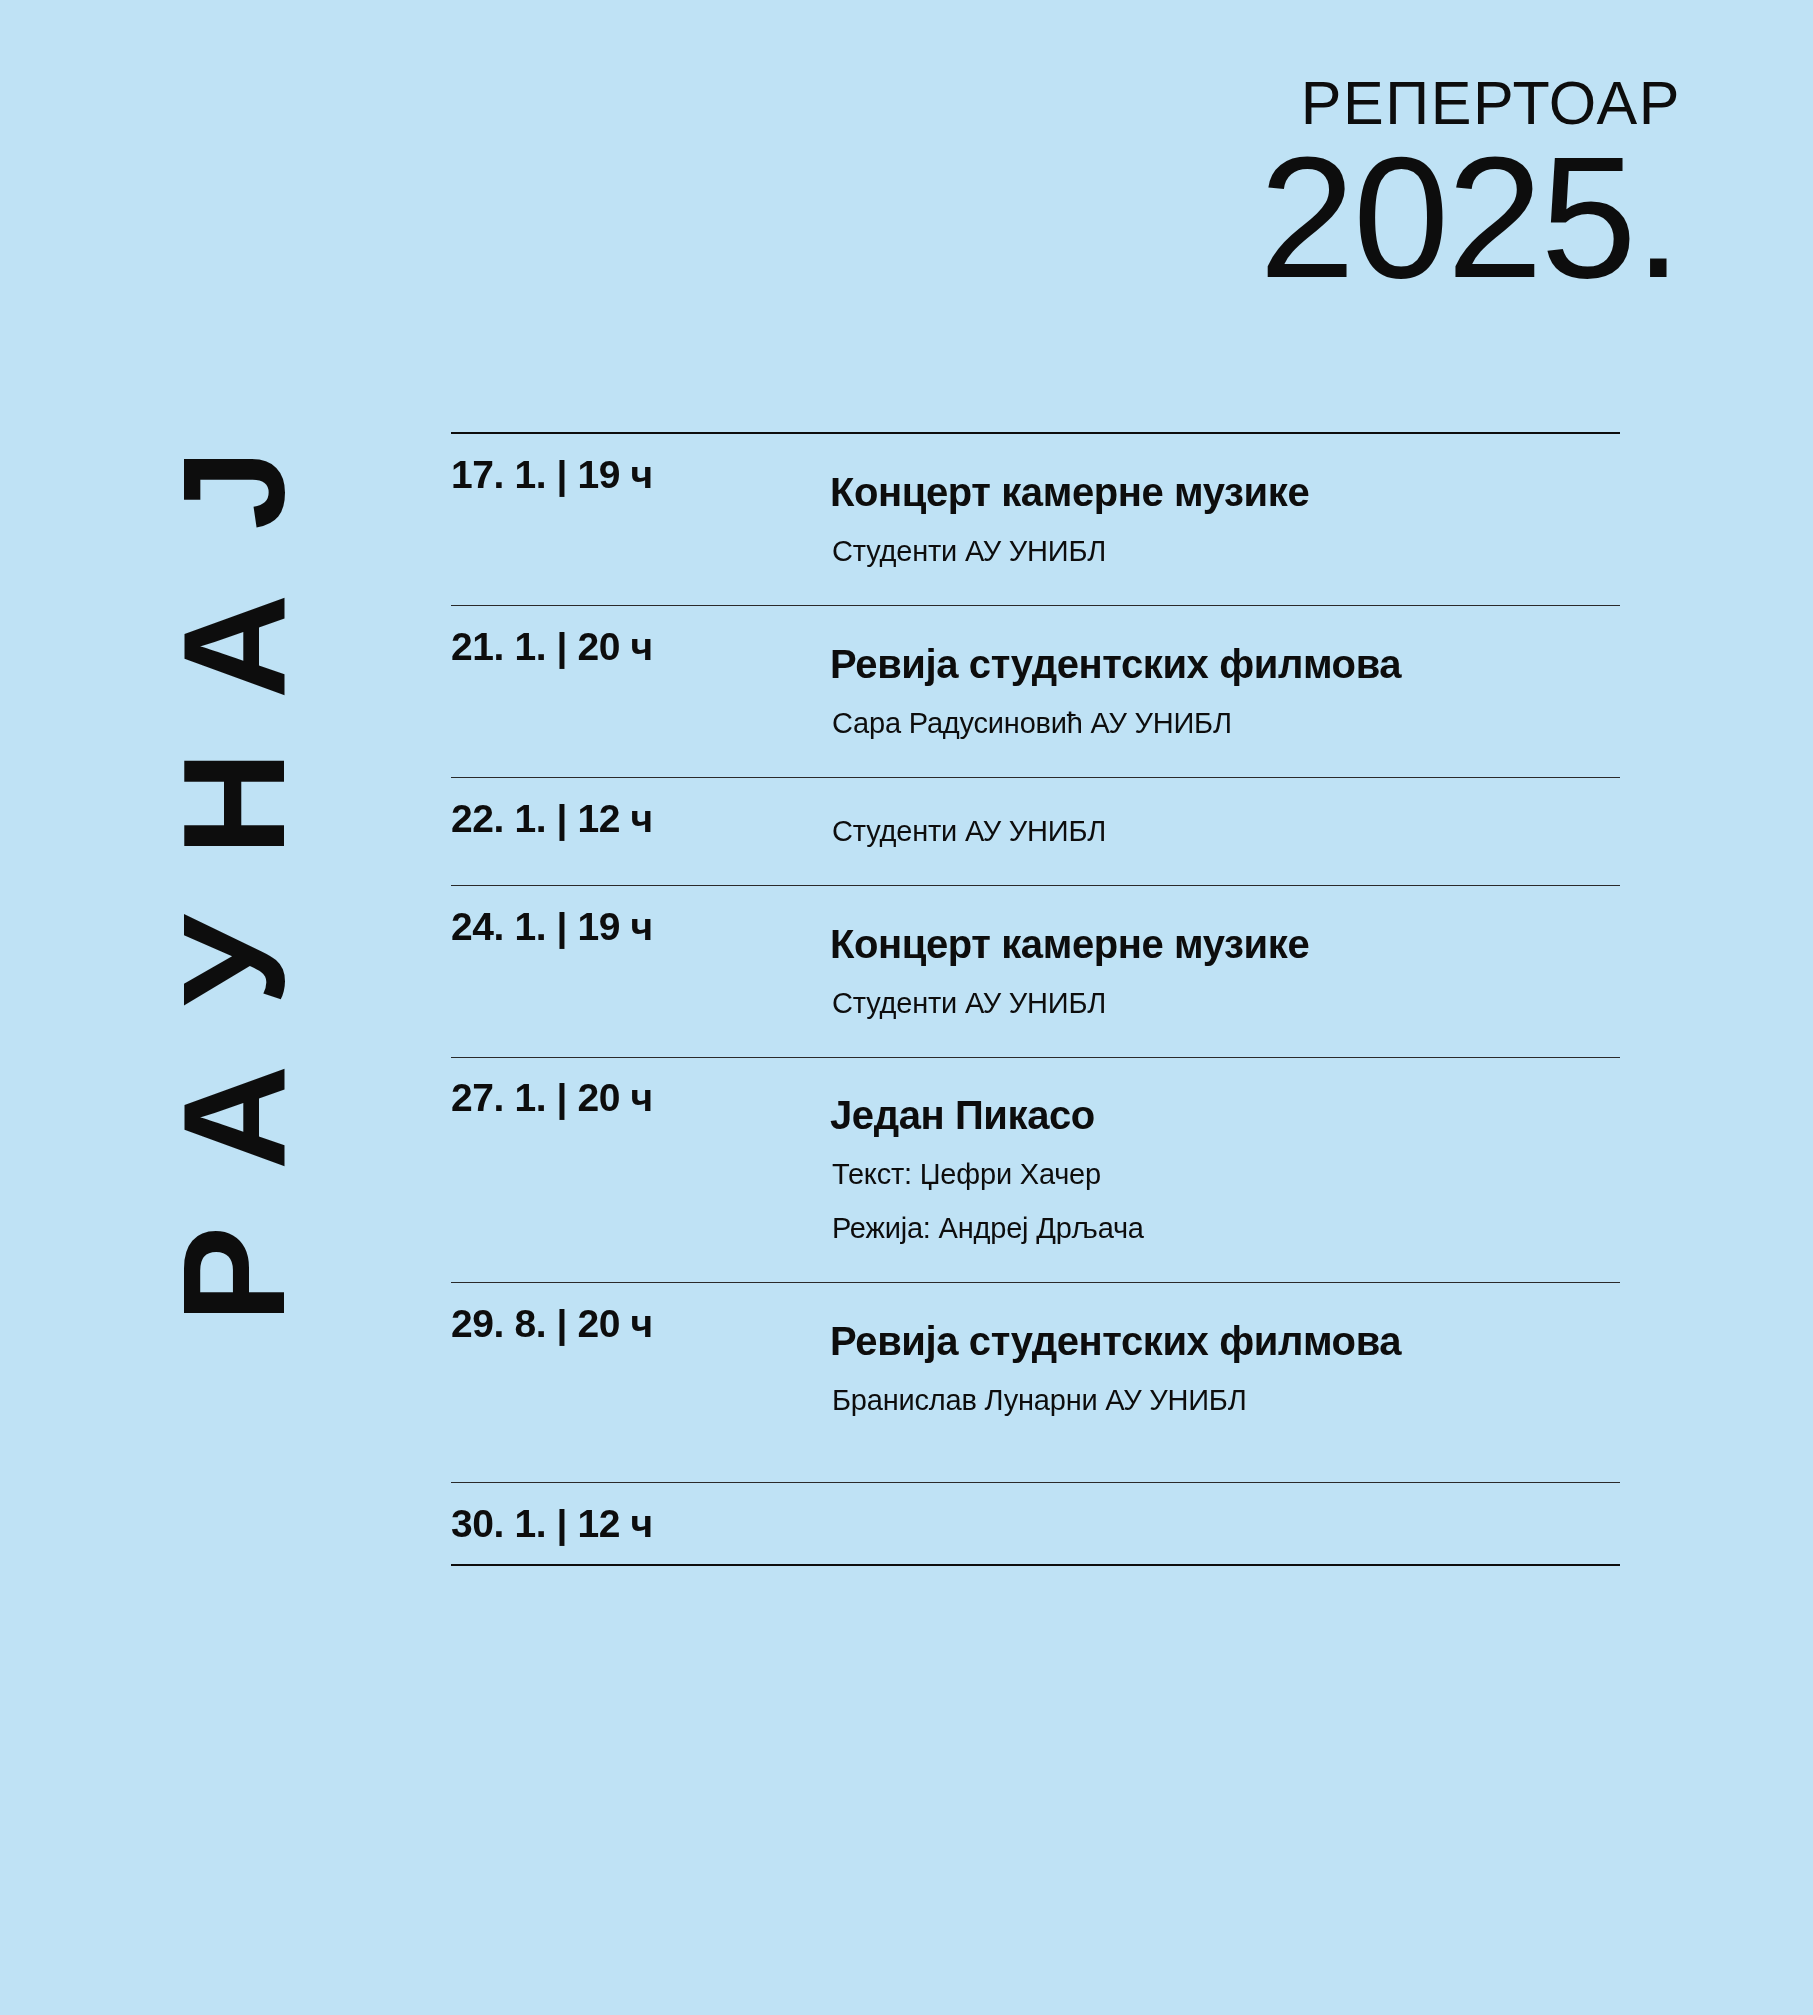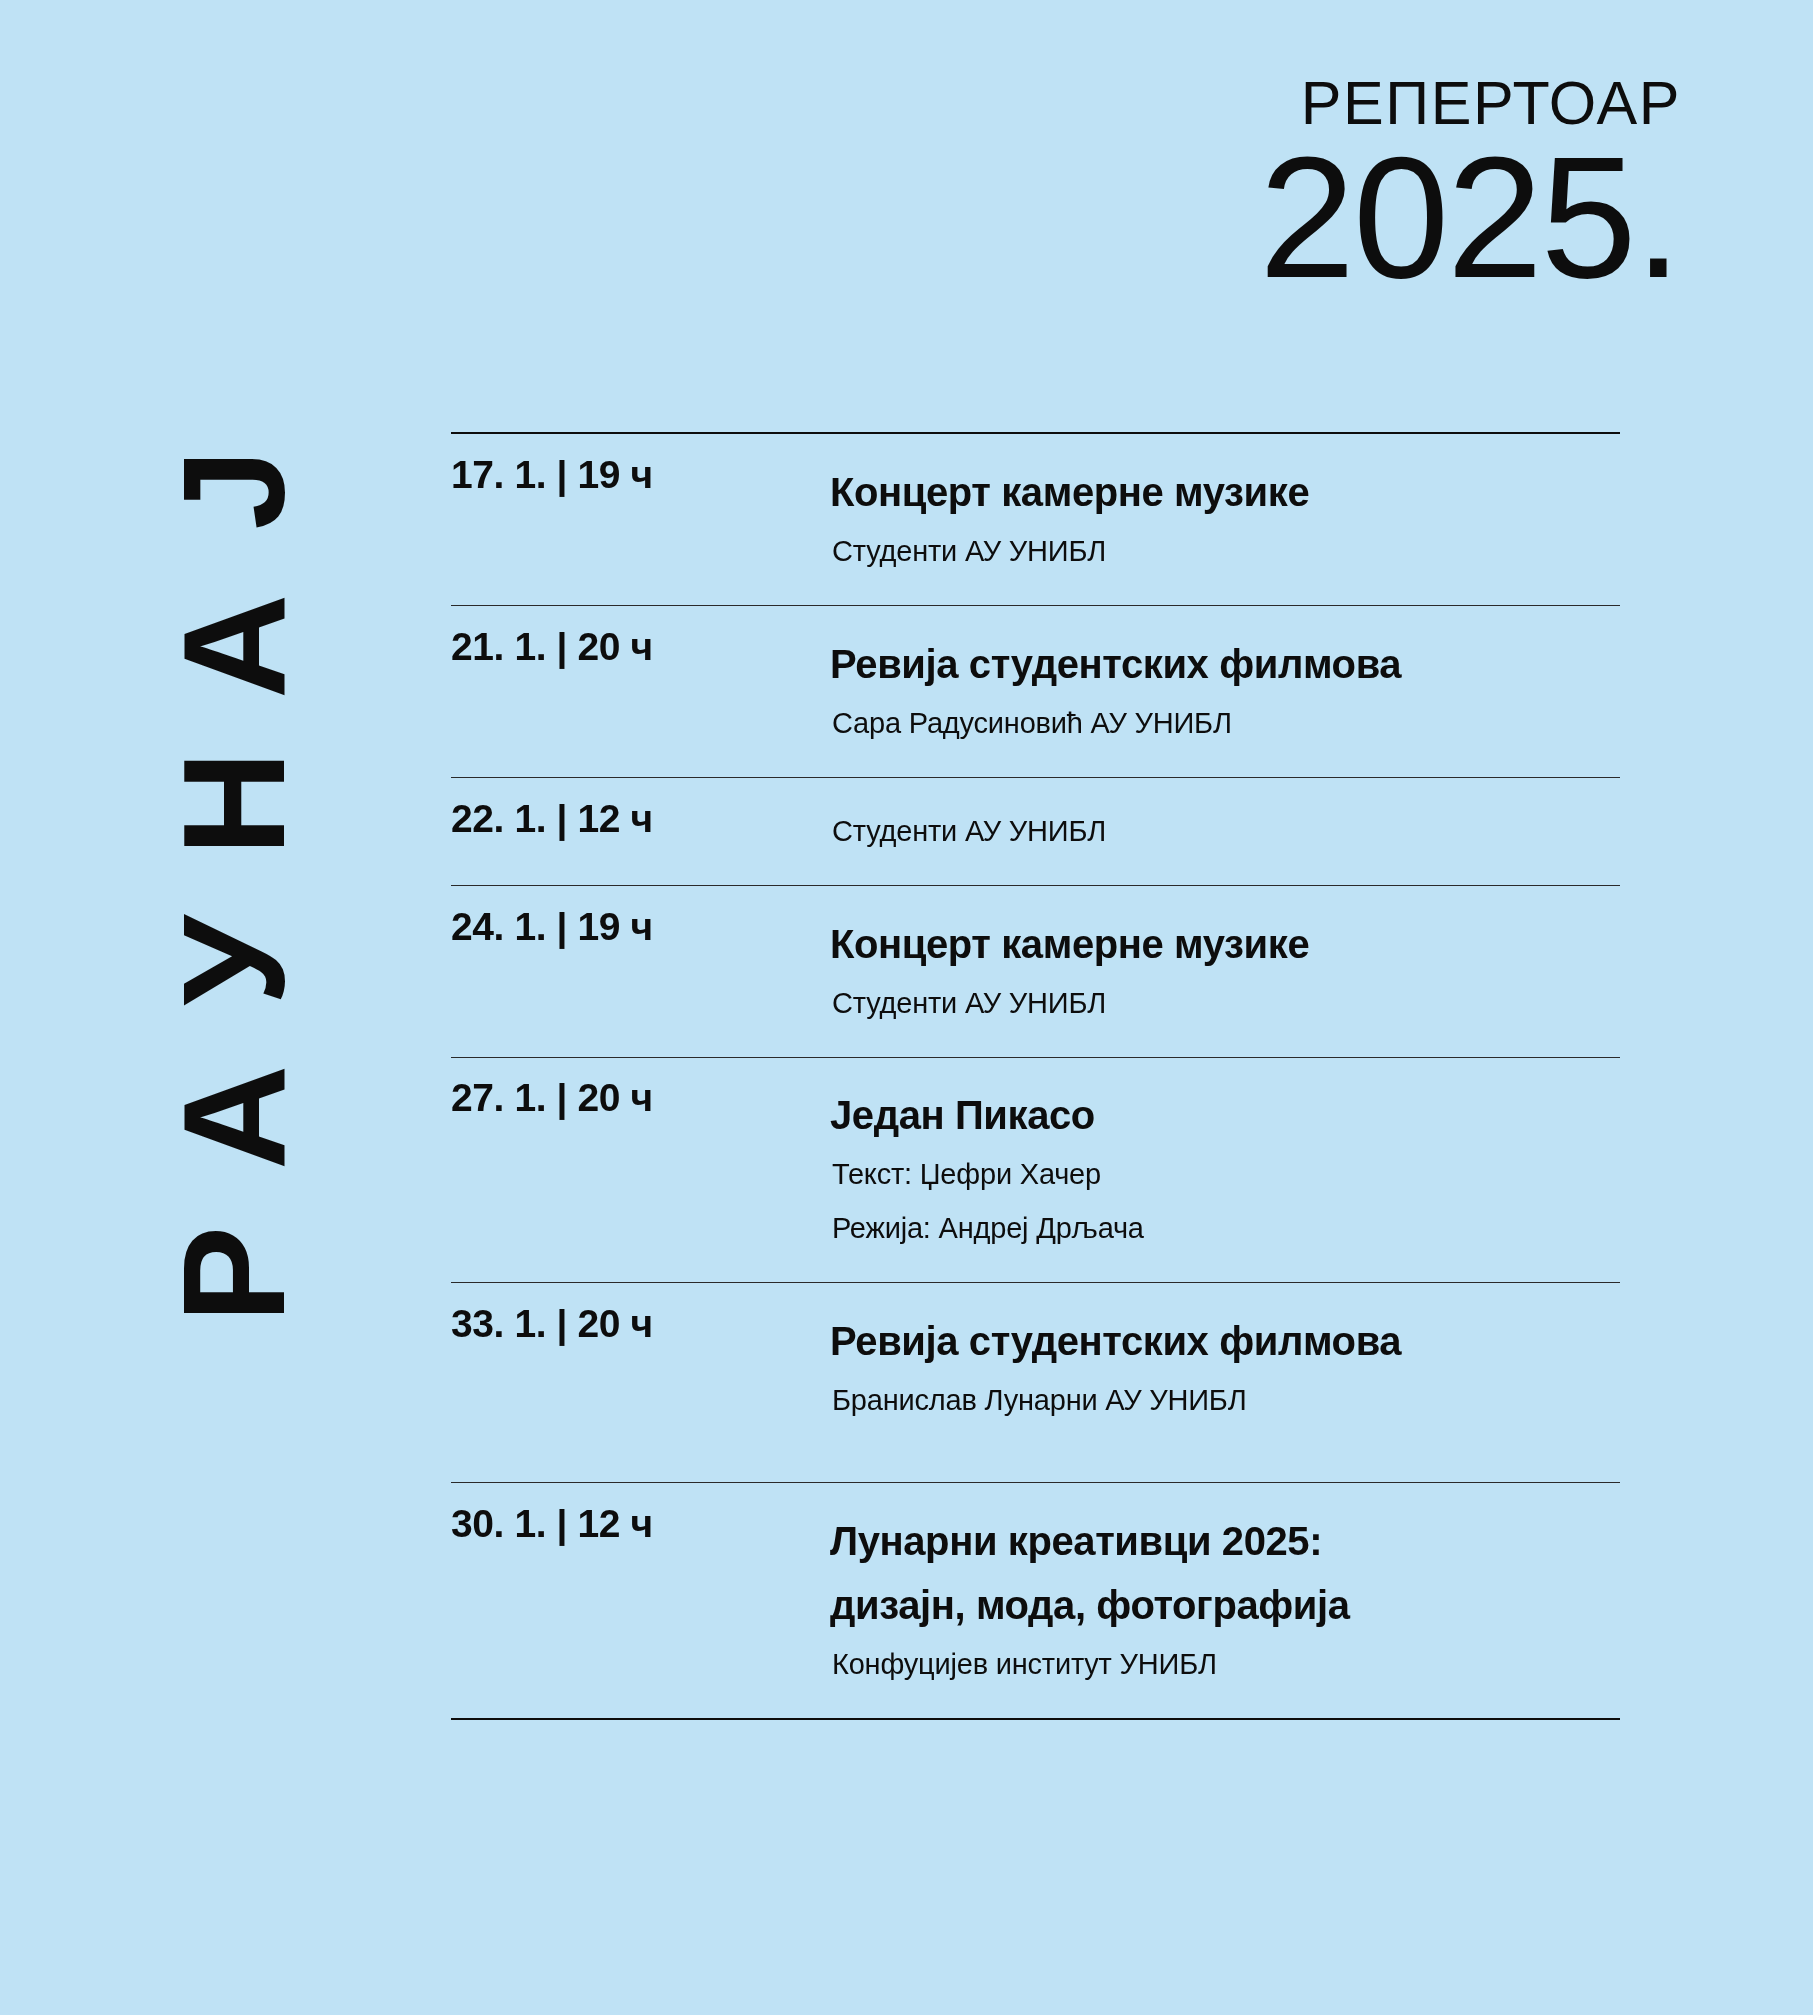--- a/index.html
+++ b/index.html
@@ -193,36 +193,31 @@
     <div class="body">
       <p class="title">Један Пикасо</p>
       <p class="sub">Текст: Џефри Хачер</p>
       <p class="sub">Режија: Андреј Дрљача</p>
     </div>
   </div>
 
   <div class="rule thin"></div>
 
   <div class="row">
-    <div class="date">33. 1. | 20 ч</div>
+    <div class="date">29. 8. | 20 ч</div>
     <div class="body">
       <p class="title">Ревија студентских филмова</p>
       <p class="sub">Бранислав Лунарни АУ УНИБЛ</p>
     </div>
   </div>
 
   <div class="spacer-gap"></div>
   <div class="rule thin"></div>
 
   <div class="row tall">
     <div class="date">30. 1. | 12 ч</div>
-    <div class="body">
-      <p class="title">Лунарни креативци 2025:</p>
-      <p class="title">дизајн, мода, фотографија</p>
-      <p class="sub">Конфуцијев институт УНИБЛ</p>
-    </div>
   </div>
 
   <div class="rule"></div>
 </div>
 
 <div class="skc">СКЦ</div>
 
 
 </body></html>

